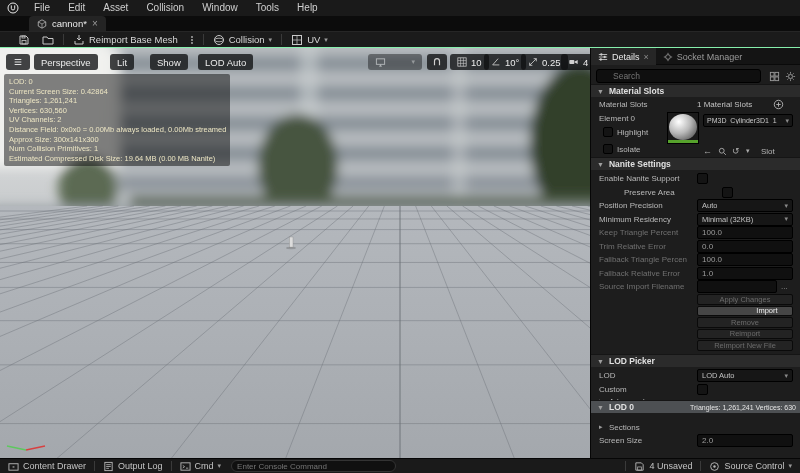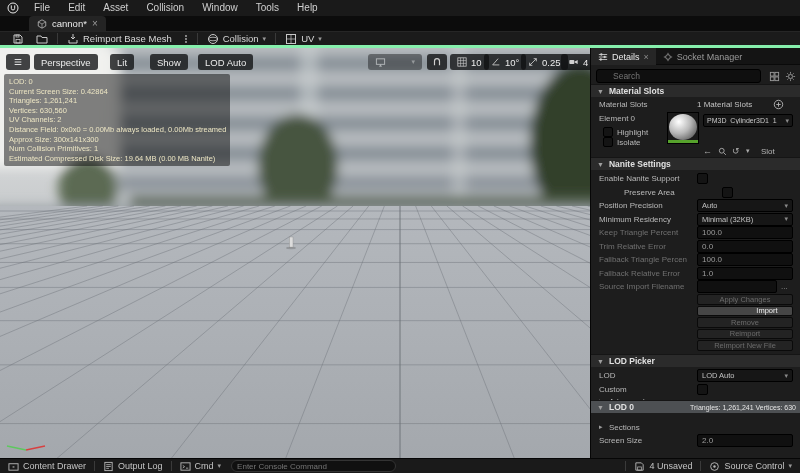--- a/index.html
+++ b/index.html
@@ -12,21 +12,21 @@
   #menubar{position:absolute;top:0;left:0;width:800px;height:16px;background:#1a1a1a;display:flex;align-items:center;}
   #ue-logo{margin:0 6px 0 7px;}
   .menu-item{font-size:10px;color:#cfcfcf;padding:8px 9px;line-height:16px;cursor:default;}
 
   
   #tabbar{position:absolute;top:16px;left:0;width:800px;height:15px;background:#0c0c0c;}
   .etab{position:absolute;left:29px;top:0;height:15px;background:#242424;border-radius:4px 4px 0 0;display:flex;align-items:center;gap:5px;padding:0 8px;font-size:9.5px;color:#ececec;}
   .etab .close{color:#9a9a9a;font-size:10px;line-height:10px;}
 
   
-  #toolbar{position:absolute;top:31px;left:0;width:800px;height:17px;background:#1b1b1b;border-top:1px solid #262626;border-bottom:3px solid #86efac;display:flex;align-items:center;padding-left:6px;font-size:9.5px;color:#d8d8d8;}
+  #toolbar{position:absolute;top:31px;left:0;width:800px;height:17px;background:#1b1b1b;border-top:1px solid #262626;border-bottom:1px solid #86efac;display:flex;align-items:center;padding-left:12px;font-size:9.5px;color:#d8d8d8;}
   .tbtn{display:flex;align-items:center;gap:4px;padding:0 6px;height:16px;}
   .tsep{width:1px;height:11px;background:#3a3a3a;margin:0 3px;}
   .caret{font-size:7px;color:#9a9a9a;}
 
   
   #viewport{position:absolute;top:48px;left:0;width:590px;height:410px;background:#a9adb2;overflow:hidden;}
   #scene{position:absolute;top:0;left:0;}
   .vpill{position:absolute;top:6px;height:16px;background:rgba(16,17,18,0.78);border-radius:3px;color:#ececec;font-size:9.5px;display:flex;align-items:center;gap:4px;padding:0 7px;white-space:nowrap;}
   .vpill.faint{opacity:0.55;}
   #stats{position:absolute;left:4px;top:26px;max-width:226px;background:rgba(12,12,12,0.5);padding:3px 5px;border-radius:2px;overflow:hidden;}
@@ -378,21 +378,21 @@
       <div id="mat-strip"></div>
     </div>
     <div id="mat-combo">
       <span class="cv">PM3D_Cylinder3D1_1</span>
       <span class="ccaret">▾</span>
     </div>
     <div class="prow" style="top:77px;">
       <span class="cb sm" style="left:12px;top:2px;"></span>
       <span class="plabel" style="left:26px;top:3px;">Highlight</span>
     </div>
-    <div class="prow" style="top:87px;">
+    <div class="prow" style="top:94px;">
       <span class="cb sm" style="left:12px;top:2px;"></span>
       <span class="plabel" style="left:26px;top:3px;">Isolate</span>
     </div>
     <span class="mini-icon" style="left:112px;">←</span>
     <svg class="ic" style="position:absolute;left:127px;top:99px;" width="9" height="9" viewBox="0 0 12 12">
       <circle cx="5" cy="5" r="3.2" fill="none" stroke="#ababab" stroke-width="1.2"></circle>
       <path d="M7.5,7.5 L10.5,10.5" stroke="#ababab" stroke-width="1.2"></path>
     </svg>
     <span class="mini-icon" style="left:141px;">↺</span>
     <span class="mini-icon" style="left:155px;font-size:7px;">▾</span>

